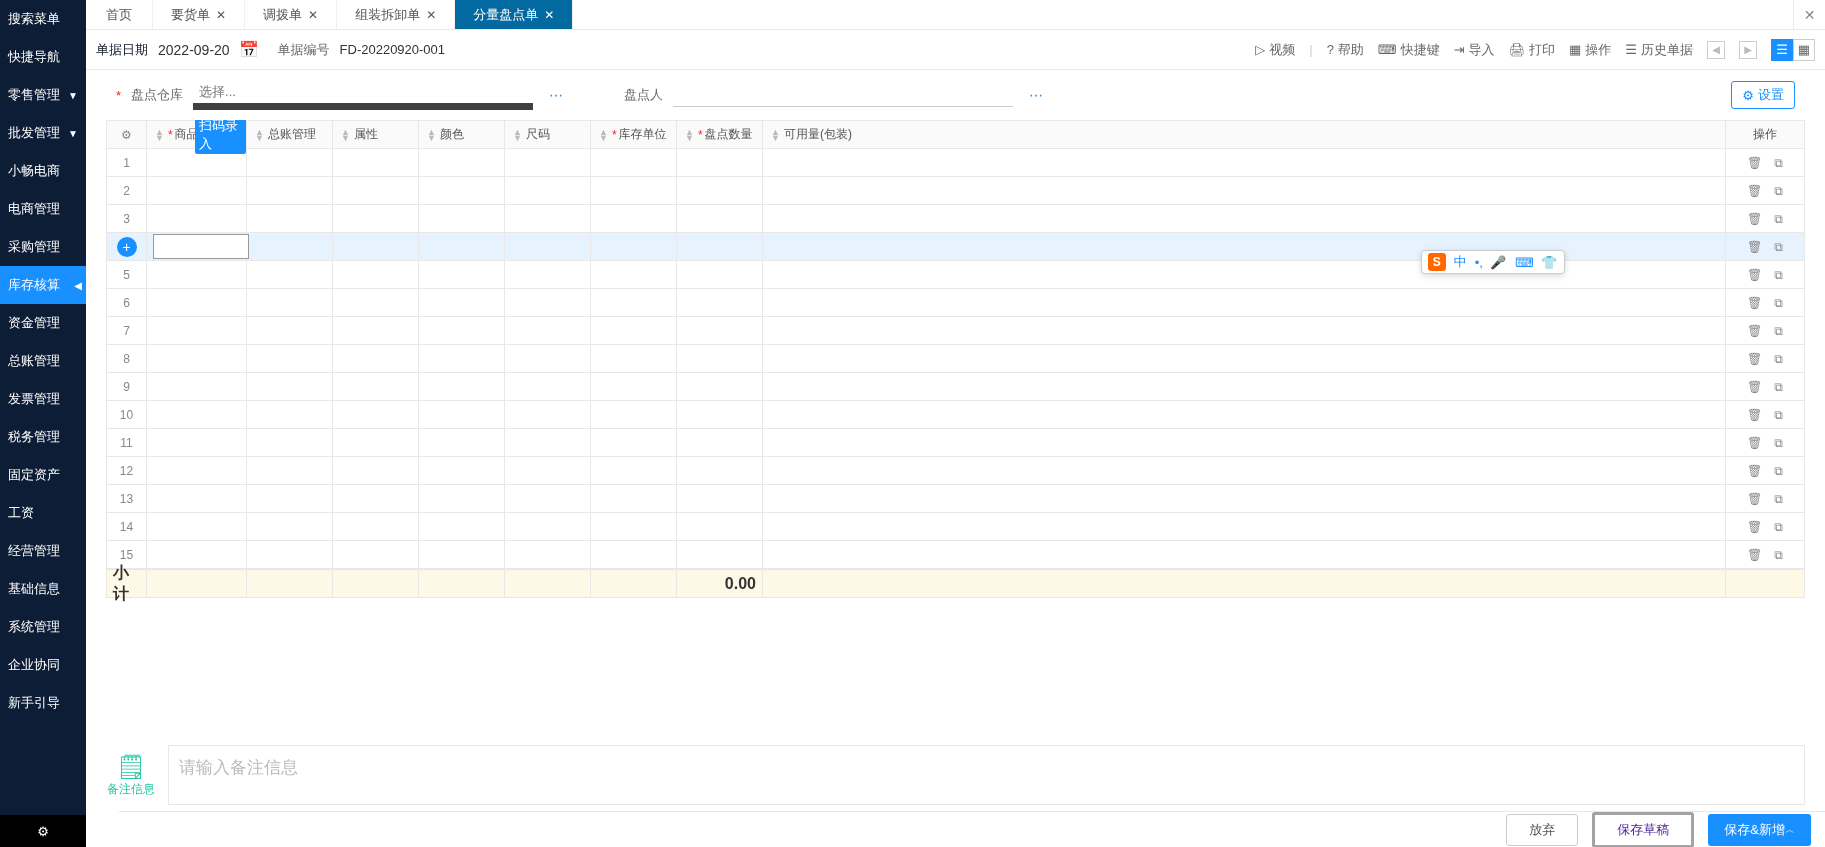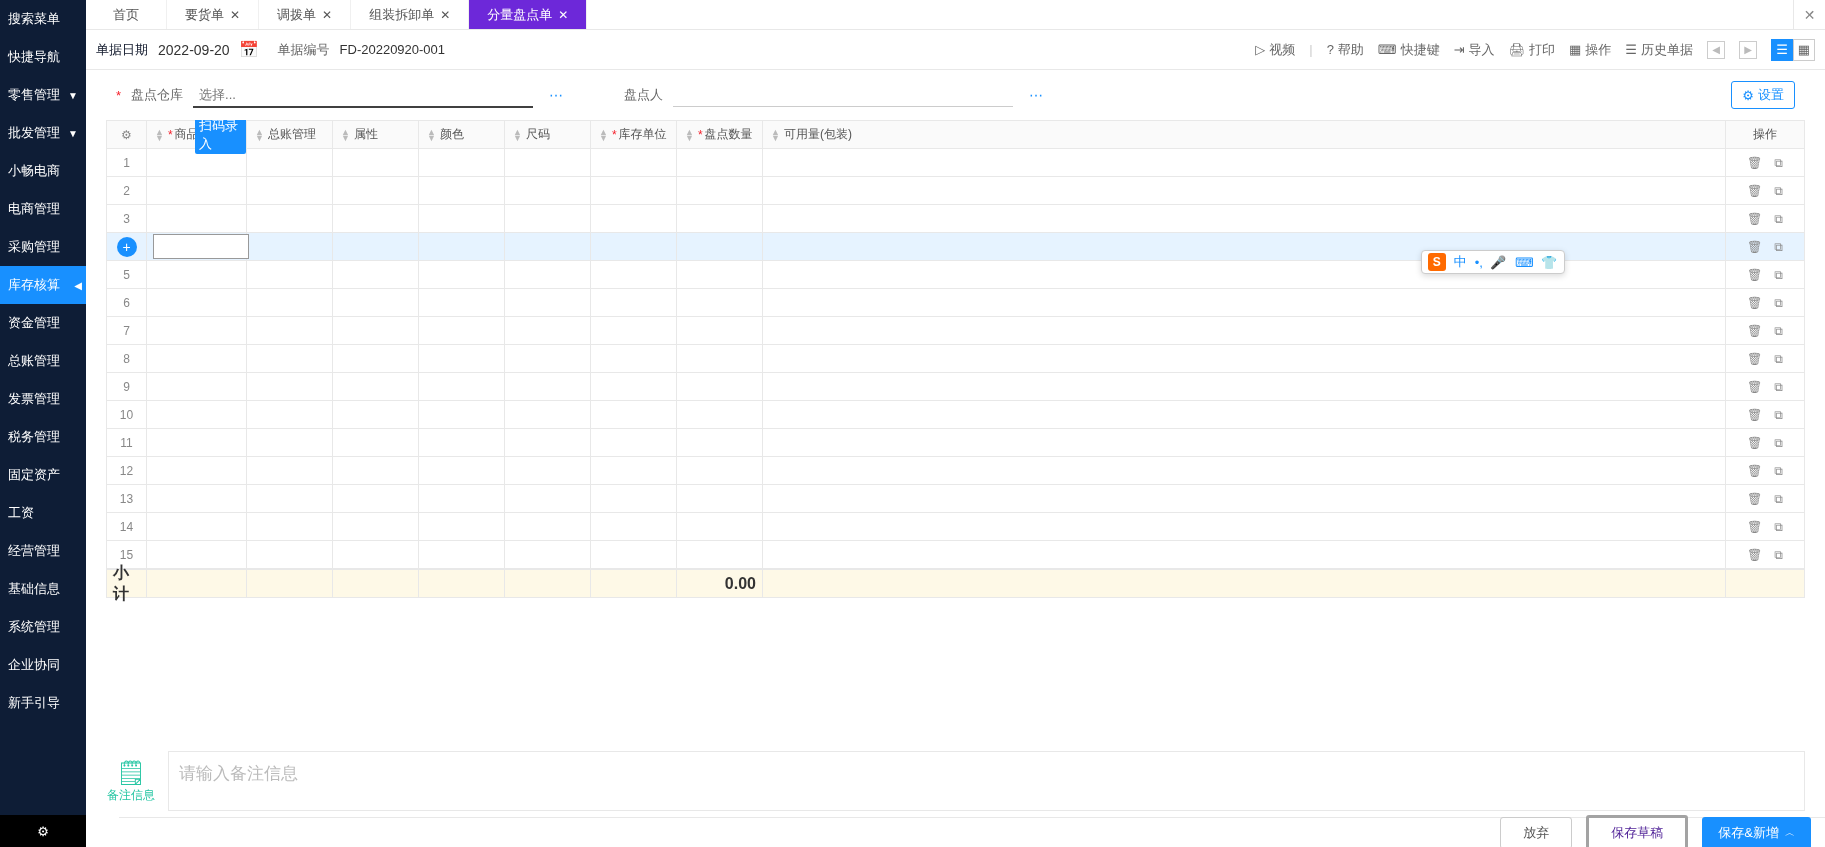--- a/index.html
+++ b/index.html
@@ -12,22 +12,22 @@
     .sidebar-item .caret { position: absolute; right: 8px; font-size: 10px; }
     .sidebar-item.active .caret-right { position: absolute; right: 4px; font-size: 10px; }
     .sidebar-footer { margin-top: auto; height: 32px; background: #000; display: flex; align-items: center; justify-content: center; }
     
     
     .main { flex: 1; height: 100%; display: flex; flex-direction: column; }
     
     
     .tabs { height: 30px; border-bottom: 1px solid #e8e8e8; display: flex; align-items: stretch; position: relative; }
     .tab { padding: 0 18px; display: flex; align-items: center; font-size: 13px; color: #555; cursor: pointer; border-right: 1px solid #f0f0f0; gap: 6px; }
-    .tab.home { padding: 0 27px; }
-    .tab.active { background: #6d28d9; color: #fff; }
+    .tab.home { padding: 0 20px; }
+    .tab.active { background: #0369a1; color: #fff; }
     .tab .close { font-size: 12px; color: inherit; }
     .close-all { position: absolute; right: 0; top: 0; width: 32px; height: 100%; display: flex; align-items: center; justify-content: center; border-left: 1px solid #e8e8e8; cursor: pointer; font-size: 14px; color: #888; }
     
     
     .header-bar { height: 40px; border-bottom: 1px solid #e8e8e8; display: flex; align-items: center; padding: 0 10px; font-size: 13px; }
     .header-left { display: flex; align-items: center; gap: 10px; }
     .date-label { color: #0f172a; }
     .date-val { color: #333; font-size: 14px; }
     .cal-icon { color: #26c6a3; font-size: 16px; }
     .doc-no-label { color: #666; margin-left: 8px; }
@@ -39,21 +39,21 @@
     .view-tog { display: flex; }
     .view-tog span { width: 22px; height: 22px; display: flex; align-items: center; justify-content: center; border: 1px solid #ccc; }
     .view-tog span.sel { background: #1890ff; border-color: #1890ff; color: #fff; }
     
     
     .filter-bar { height: 50px; display: flex; align-items: center; padding: 0 30px; font-size: 13px; }
     .field { display: flex; align-items: center; gap: 10px; }
     .field .req { color: #f5222d; }
     .field label { color: #666; }
     .field input { border: none; border-bottom: 1px solid #ccc; padding: 4px 6px; font-size: 13px; outline: none; }
-    .field.w340 input { width: 340px; border-bottom: 2px solid #404040; }
+    .field.w340 input { width: 340px; border-bottom: 7px solid #404040; }
     .field.w2 input { width: 340px; }
     .more-ico { color: #1890ff; font-size: 14px; margin-left: 6px; cursor: pointer; letter-spacing: 1px; }
     .settings-btn { margin-left: auto; border: 1px solid #1890ff; color: #1890ff; padding: 4px 10px; border-radius: 3px; cursor: pointer; display: flex; align-items: center; gap: 4px; }
     
     
     .table-wrap { flex: 1; padding: 0 20px; overflow: hidden; display: flex; flex-direction: column; }
     .grid { border: 1px solid #e8e8e8; display: flex; flex-direction: column; }
     .grid-head { height: 28px; background: #fafafa; border-bottom: 1px solid #e8e8e8; display: flex; }
     .gh { border-right: 1px solid #e8e8e8; display: flex; align-items: center; padding: 0 8px; font-size: 12px; color: #555; position: relative; }
     .gh .sort { color: #bbb; font-size: 9px; margin-right: 4px; line-height: 6px; }
@@ -87,25 +87,25 @@
     .w-avail { flex: 1; }
     .w-act { width: 78px; min-width: 78px; }
     
     
     .remark-bar { height: 60px; margin: 14px 20px 6px; display: flex; gap: 12px; }
     .remark-label { width: 50px; display: flex; flex-direction: column; align-items: center; justify-content: center; color: #26c6a3; font-size: 12px; }
     .remark-label .ico { font-size: 24px; }
     .remark-input { flex: 1; border: 1px solid #e8e8e8; padding: 10px; font-size: 17px; color: #bbb; }
     
     
-    .footer { height: 30px; border-top: 1px solid #e8e8e8; display: flex; align-items: center; justify-content: flex-end; padding-right: 14px; gap: 14px; font-size: 13px; margin-left: 33px; }
+    .footer { height: 36px; border-top: 1px solid #e8e8e8; display: flex; align-items: center; justify-content: flex-end; padding-right: 14px; gap: 14px; font-size: 13px; margin-left: 33px; }
     .btn { padding: 6px 22px; border-radius: 3px; cursor: pointer; }
     .btn-plain { border: 1px solid #ccc; color: #555; }
     .btn-outline { border: 3px solid #a3a3a3; color: #4c1d95; }
-    .btn-primary { background: #1890ff; color: #fff; display: flex; align-items: center; gap: 6px; padding: 7px 16px; }
+    .btn-primary { background: #1890ff; color: #fff; display: flex; align-items: center; padding: 7px 16px; }
     .btn-primary .chev { font-size: 10px; }
     
     
     .ime { position: absolute; right: 260px; top: 250px; display: flex; align-items: center; background: #fff; border: 1px solid #ccc; border-radius: 4px; padding: 2px 6px; gap: 8px; box-shadow: 0 2px 6px rgba(0,0,0,0.15); font-size: 13px; }
     .ime .logo { width: 18px; height: 18px; background: #ff6a00; color: #fff; display: flex; align-items: center; justify-content: center; font-weight: bold; border-radius: 3px; font-size: 12px; }
     .ime span { color: #1890ff; }
   </style>
 </head>
 <body>
 

